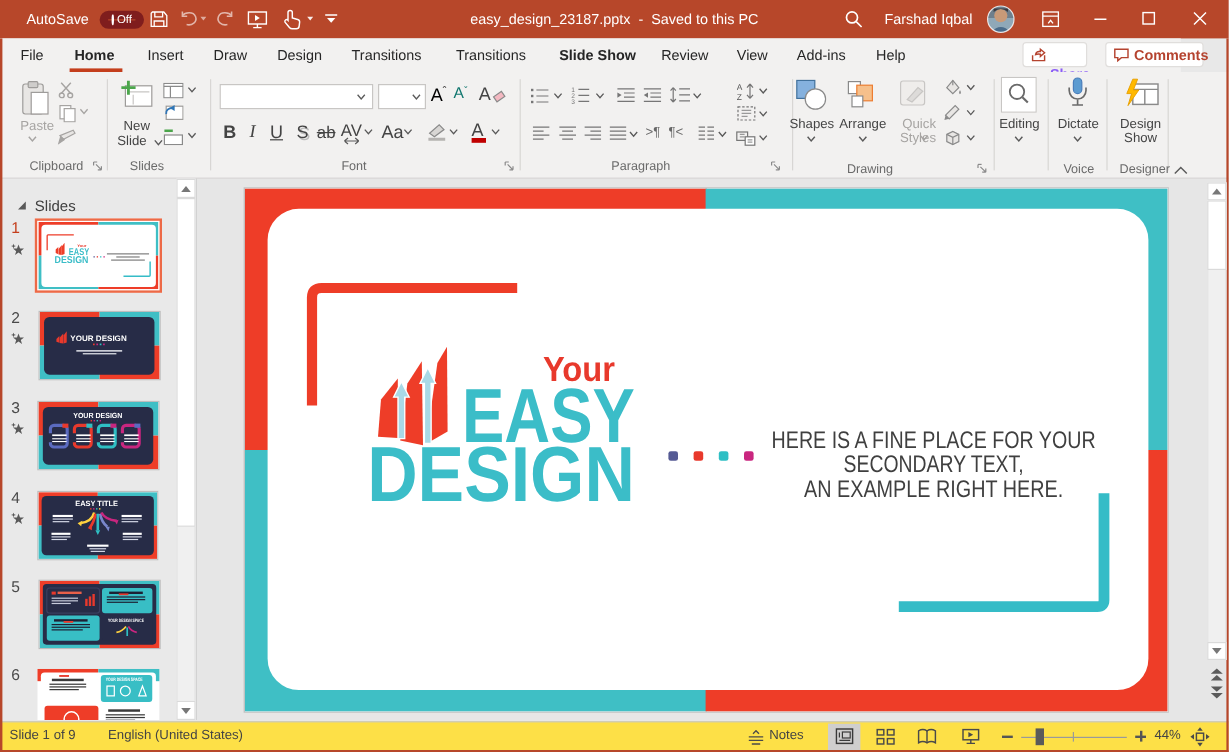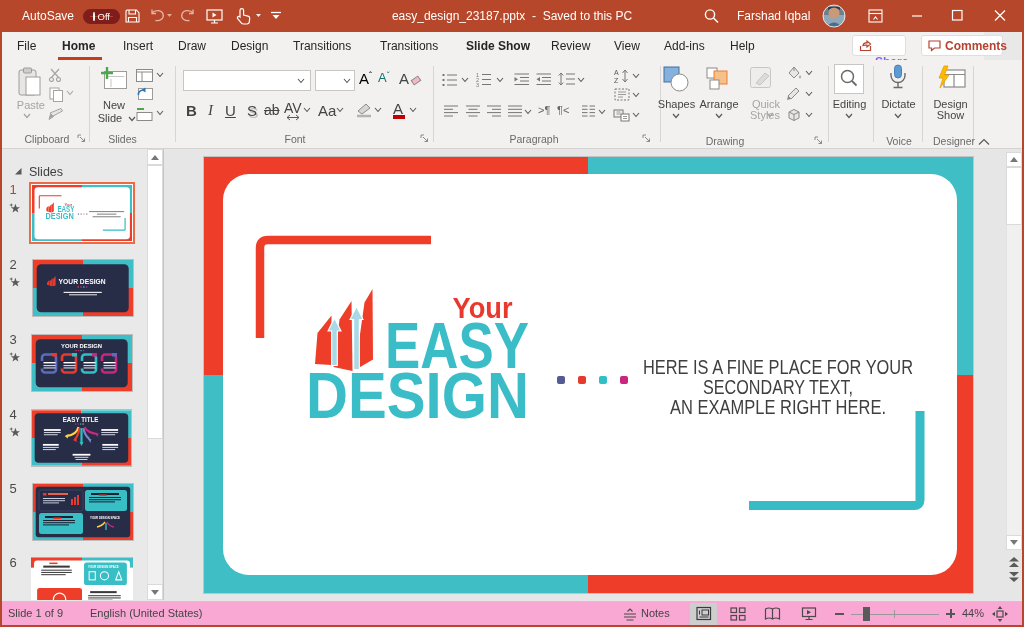--- a/index.html
+++ b/index.html
@@ -32,21 +32,21 @@
 
 #panel { left:2px; top:149px; width:161px; height:451px; background:#E9E9E9; }
 .thumb { position:absolute; background:#fff; border:1px solid #BDBDBD; }
 .slnum { position:absolute; font-size:13px; color:#4a4a4a; }
 .selnum { color:#C43E1C; }
 
 
 #main { left:164px; top:149px; width:858px; height:451px; background:#E6E6E6; }
 
 
-#statusbar { left:0; top:601px; width:1024px; height:24px; background:#f9a8d4; border-top:1px solid #C8C8C8; }
+#statusbar { left:0; top:601px; width:1024px; height:24px; background:#fde047; border-top:1px solid #C8C8C8; }
 .sbtxt { position:absolute; font-size:11px; color:#444; }
 
 
 #frameL { left:0; top:32px; width:2px; height:595px; background:#B7472A; }
 #frameR { left:1022px; top:32px; width:2px; height:595px; background:#B7472A; }
 #frameB { left:0; top:625px; width:1024px; height:2px; background:#B7472A; }
 
 
 .sbtrack { position:absolute; background:#F0F0F0; border:1px solid #E3E3E3; z-index:6; }
 .sbbtn { position:absolute; background:#fff; border:1px solid #DADADA; display:flex; align-items:center; justify-content:center; z-index:7; }

